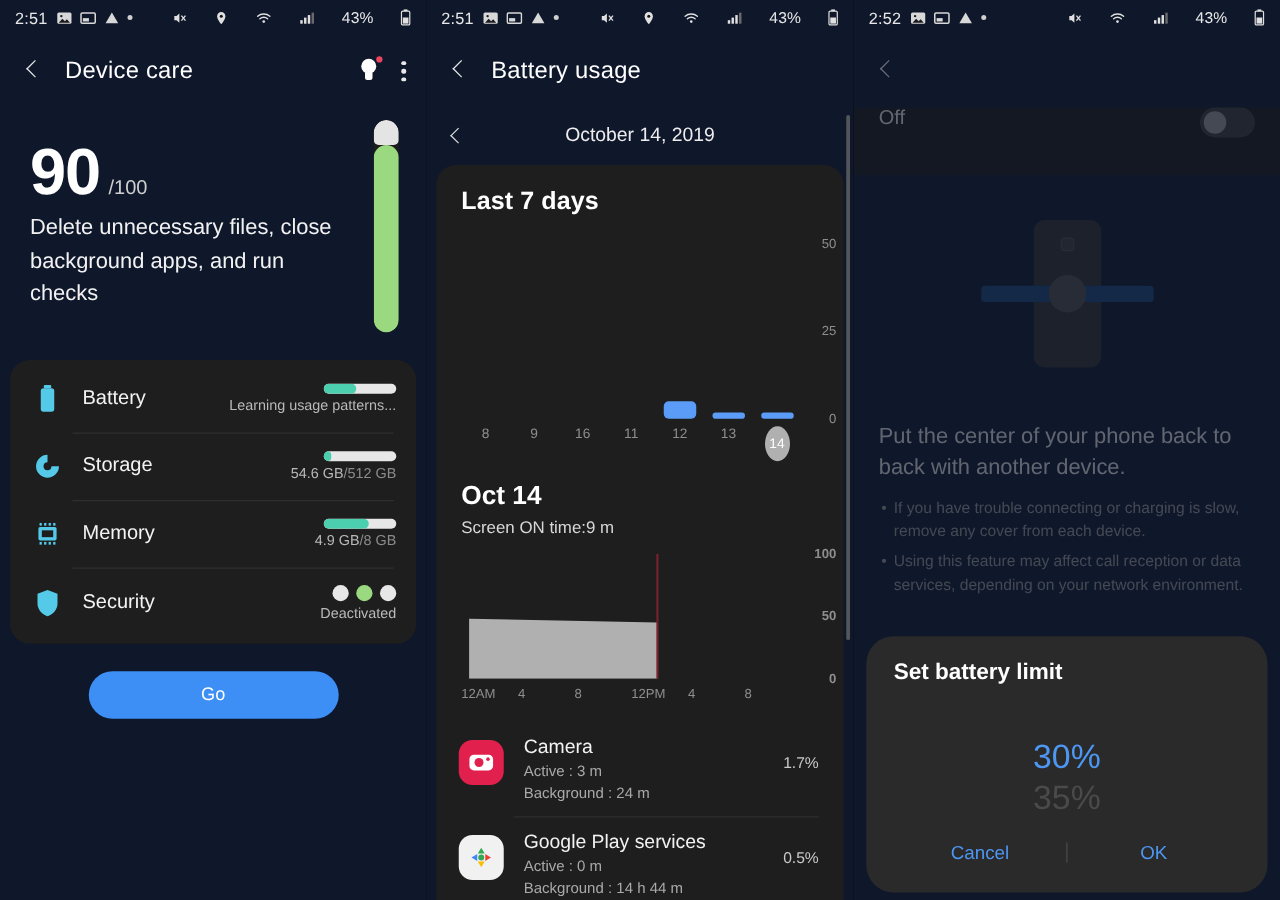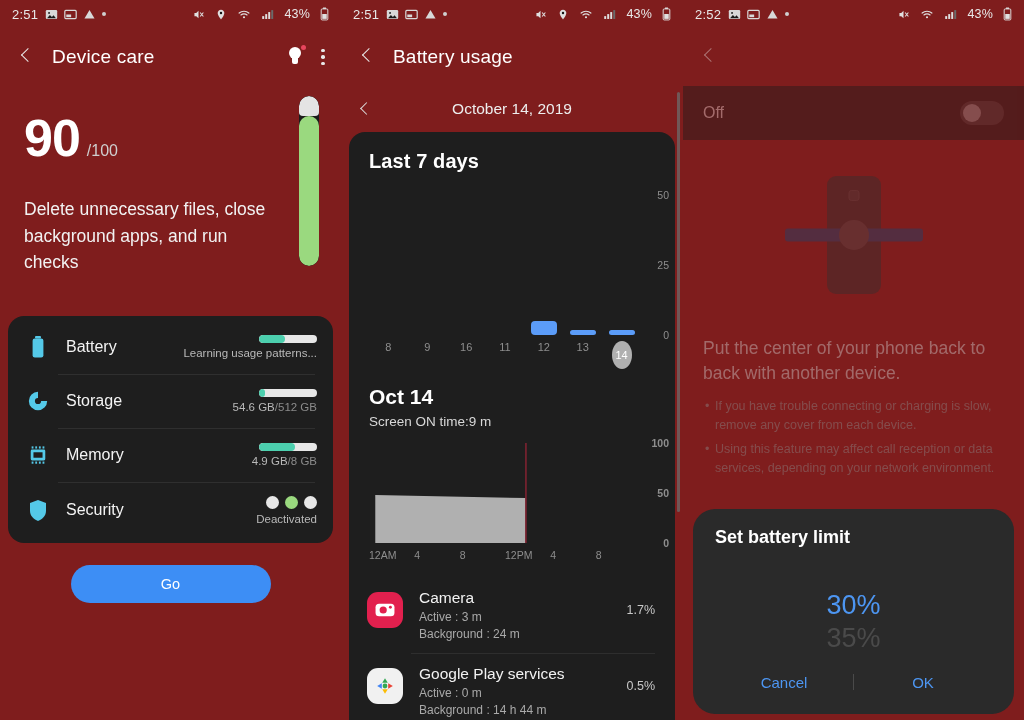--- a/index.html
+++ b/index.html
@@ -1,29 +1,29 @@
 <!DOCTYPE html>
 <html><head>
 <meta charset="utf-8">
 <style>
   * { margin:0; padding:0; box-sizing:border-box; }
   html,body { width:1024px; height:720px; background:#000; overflow:hidden; }
   body { font-family:"Liberation Sans", sans-serif; color:#fff; -webkit-font-smoothing:antialiased; }
 
   .screens { display:flex; width:1024px; height:720px; }
-  .screen { position:relative; height:720px; overflow:hidden; background:#7f1d1d; }
+  .screen { position:relative; height:720px; overflow:hidden; background:#0f172a; }
   .s1 { width:341px; }
   .s2 { width:342px; }
   .s3 { width:341px; }
 
   
   .statusbar { height:28px; display:flex; align-items:center; padding:0 12px; font-size:12.5px; color:#e8e8e8; gap:7px; }
   .sb-time { font-size:13px; letter-spacing:.2px; }
   .sb-left { display:flex; align-items:center; gap:6px; }
-  .sb-right { margin-left:auto; display:flex; align-items:center; gap:10px; }
+  .sb-right { margin-left:auto; display:flex; align-items:center; gap:21px; }
   .sb-ic { display:inline-flex; align-items:center; justify-content:center; }
   .sb-dot { width:4px; height:4px; border-radius:50%; background:#cfcfcf; display:inline-block; }
   .sb-pct { font-size:12.5px; letter-spacing:.2px; }
 
   
   .actionbar { height:58px; display:flex; align-items:center; padding:0 16px; gap:14px; position:relative; }
   .ab-title { font-size:19px; font-weight:400; letter-spacing:.2px; }
   .ab-right { margin-left:auto; display:flex; align-items:center; gap:16px; }
   .back-chevron { width:22px; height:22px; position:relative; flex:none; }
   .back-chevron::before { content:""; position:absolute; left:7px; top:4px; width:9px; height:9px; border-left:1.7px solid #e9e9e9; border-bottom:1.7px solid #e9e9e9; transform:rotate(45deg); }
@@ -32,21 +32,21 @@
   .bulb .base { position:absolute; left:7px; top:12px; width:6px; height:6px; background:#fff; border-radius:0 0 2px 2px; }
   .bulb .badge { position:absolute; right:-1px; top:-1px; width:5px; height:5px; border-radius:50%; background:#e8465e; }
   .kebab { width:4px; display:flex; flex-direction:column; gap:3px; }
   .kebab i { width:3.5px; height:3.5px; border-radius:50%; background:#e9e9e9; display:block; }
 
   
   .score-wrap { padding:26px 22px 0 24px; position:relative; }
   .score-line { display:flex; align-items:baseline; }
   .score-num { font-size:52px; font-weight:700; letter-spacing:-1px; line-height:1; }
   .score-den { font-size:16px; color:#cfcfcf; margin-left:7px; }
-  .score-desc { margin-top:32px; font-size:17.5px; line-height:1.52; color:#f2f2f2; max-width:250px; font-weight:300; }
+  .score-desc { margin-top:4px; font-size:17.5px; line-height:1.52; color:#f2f2f2; max-width:250px; font-weight:300; }
   .score-bar { position:absolute; right:22px; top:10px; width:20px; height:170px; border-radius:10px; background:#1c1c1c; overflow:hidden; }
   .score-bar .fill { position:absolute; left:0; bottom:0; width:100%; background:#9ad97f; border-radius:10px; }
   .score-bar .cap { position:absolute; left:0; top:0; width:100%; height:12%; background:#e4e4e4; border-radius:10px 10px 4px 4px; }
 
   
   .care-card { margin:40px 8px 0 8px; background:#1e1e1e; border-radius:16px; padding:4px 0; }
   .care-row { display:flex; align-items:center; padding:14px 16px 14px 18px; position:relative; }
   .care-row + .care-row::before { content:""; position:absolute; left:50px; right:18px; top:0; height:1px; background:#2f2f2f; }
   .care-ic { width:24px; height:26px; flex:none; display:flex; align-items:center; justify-content:center; }
   .care-label { font-size:16px; margin-left:16px; color:#f3f3f3; font-weight:300; }
@@ -93,21 +93,21 @@
   .app-ic { width:36px; height:36px; border-radius:11px; flex:none; display:flex; align-items:center; justify-content:center; margin-top:3px; }
   .app-txt { margin-left:16px; }
   .app-name { font-size:15.5px; color:#f2f2f2; font-weight:300; }
   .app-meta { font-size:12px; color:#a9a9a9; margin-top:3px; font-weight:300; }
   .app-pct { margin-left:auto; font-size:12.5px; color:#c8c8c8; padding-top:14px; }
 
   .vscroll { position:absolute; right:3px; top:92px; width:3px; height:420px; background:#6b6b6b; border-radius:2px; opacity:.75; }
 
   
   .dimmed { opacity:.42; }
-  .ps-toggle-row { margin:0 0 0 0; background:#1b1b1b; height:54px; display:flex; align-items:center; padding:0 20px; }
+  .ps-toggle-row { margin:0 0 0 0; background:#1b1b1b; height:54px; display:flex; padding:0 20px; }
   .ps-toggle-label { font-size:16px; color:#d6d6d6; font-weight:300; }
   .switch { margin-left:auto; width:44px; height:24px; border-radius:12px; background:#3a3a3a; position:relative; }
   .switch i { position:absolute; left:3px; top:3px; width:18px; height:18px; border-radius:50%; background:#8f8f8f; display:block; }
 
   .ps-illus { height:190px; display:flex; align-items:center; justify-content:center; position:relative; }
   .ps-phone { width:54px; height:118px; border-radius:9px; background:#303030; position:relative; }
   .ps-phone .cam { position:absolute; left:50%; transform:translateX(-50%); top:14px; width:11px; height:11px; border-radius:3px; background:#3c3c3c; border:1px solid #4a4a4a; }
   .ps-band { position:absolute; left:50%; top:50%; transform:translate(-50%,-50%); width:138px; height:13px; background:#1b4470; border-radius:3px; }
   .ps-watch { position:absolute; left:50%; top:50%; transform:translate(-50%,-50%); width:30px; height:30px; border-radius:50%; background:#4a4a4a; }
 

